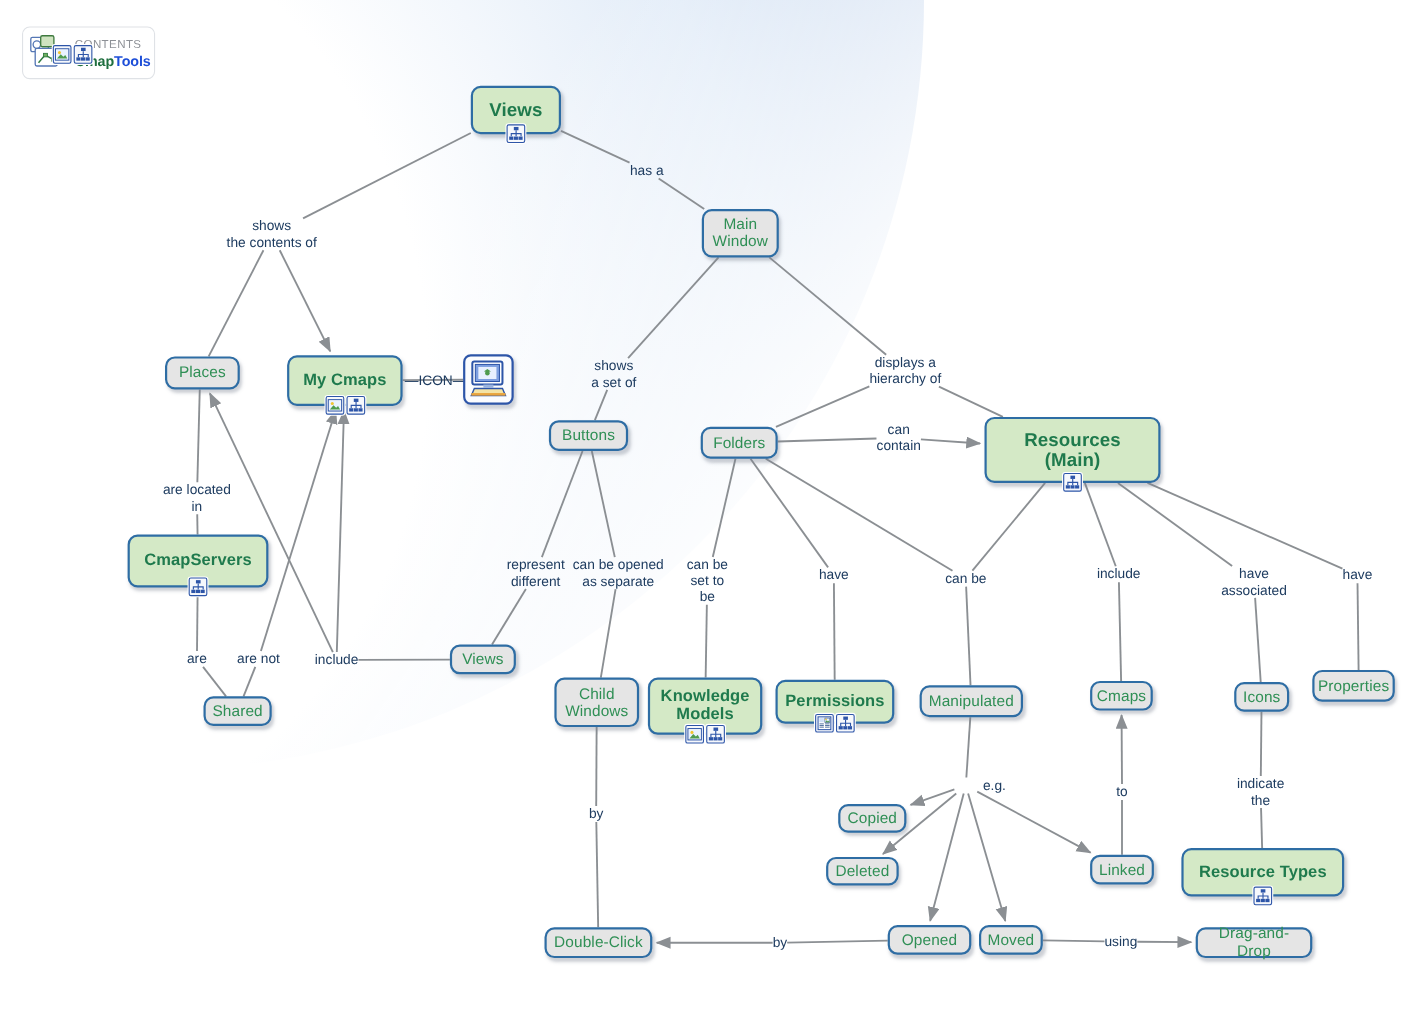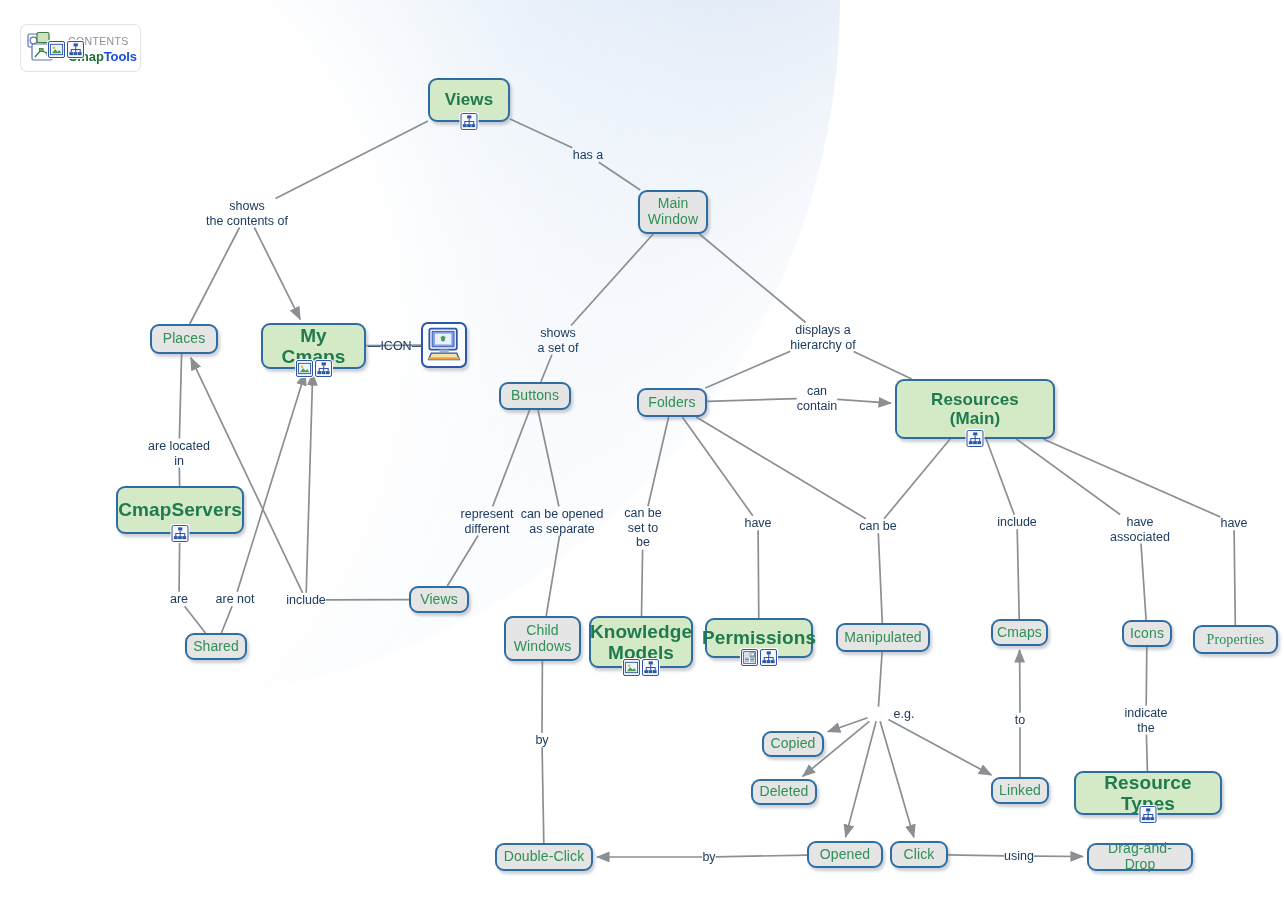--- a/index.html
+++ b/index.html
@@ -46,21 +46,21 @@
     color:#2f8f55;
     display:flex;align-items:center;justify-content:center;
     text-align:center;
     font-size:14px;
     line-height:1.12;
     letter-spacing:.1px;
     box-shadow:2px 3px 3px rgba(120,130,145,.38);
   }
   .node.green{background:#d4e9c6;}
   .node.big{font-size:17px;font-weight:bold;color:#1f7a4d;}
-  .node.mid{font-size:19px;font-weight:bold;color:#1f7a4d;}
+  .node.mid{font-size:15px;font-weight:bold;color:#1f7a4d;}
   .node .lbl{display:block;padding:0 6px;}
 
   
   .lnk{
     position:absolute;z-index:5;
     color:#1e3c60;font-size:12.5px;line-height:1.16;
     text-align:center;white-space:pre;
     transform:translate(-50%,-50%);
     pointer-events:none;
   }
@@ -381,21 +381,21 @@
       </div>
       <div class="node " id="node-manipulated" style="left: 836px; top: 623px; width: 94px; height: 29px;">
         <span class="lbl">Manipulated</span>
       </div>
       <div class="node " id="node-cmaps" style="left: 991px; top: 619px; width: 57px; height: 27px;">
         <span class="lbl">Cmaps</span>
       </div>
       <div class="node " id="node-icons-node" style="left: 1122px; top: 620px; width: 50px; height: 27px;">
         <span class="lbl">Icons</span>
       </div>
-      <div class="node " id="node-properties" style="left: 1193px; top: 625px; width: 85px; height: 29px; font-family: Liberation Serif, serif;">
+      <div class="node " id="node-properties" style="left: 1193px; top: 609px; width: 75px; height: 29px;">
         <span class="lbl">Properties</span>
       </div>
       <div class="node " id="node-copied" style="left: 762px; top: 731px; width: 62px; height: 26px;">
         <span class="lbl">Copied</span>
       </div>
       <div class="node " id="node-deleted" style="left: 751px; top: 779px; width: 66px; height: 26px;">
         <span class="lbl">Deleted</span>
       </div>
       <div class="node " id="node-linked" style="left: 991px; top: 777px; width: 58px; height: 27px;">
         <span class="lbl">Linked</span>
@@ -414,21 +414,21 @@
           </svg>
         </span>
       </div>
       <div class="node " id="node-double-click" style="left: 495px; top: 843px; width: 98px; height: 28px;">
         <span class="lbl">Double-Click</span>
       </div>
       <div class="node " id="node-opened" style="left: 807px; top: 841px; width: 76px; height: 27px;">
         <span class="lbl">Opened</span>
       </div>
       <div class="node " id="node-moved" style="left: 890px; top: 841px; width: 58px; height: 27px;">
-        <span class="lbl">Click</span>
+        <span class="lbl">Moved</span>
       </div>
       <div class="node " id="node-drag-and-drop" style="left: 1087px; top: 843px; width: 106px; height: 28px;">
         <span class="lbl">Drag-and-Drop</span>
       </div>
     </div>
   <div id="label-layer">
       <div class="lnk" id="lnk-has-a" style="left: 588px; top: 155px;">has a</div>
       <div class="lnk" id="lnk-shows-contents-of" style="left: 247px; top: 213px;">shows<br>the contents of</div>
       <div class="lnk" id="lnk-shows-a-set-of" style="left: 558px; top: 340px;">shows<br>a set of</div>
       <div class="lnk" id="lnk-displays-hierarchy" style="left: 823px; top: 337px;">displays a<br>hierarchy of</div>

